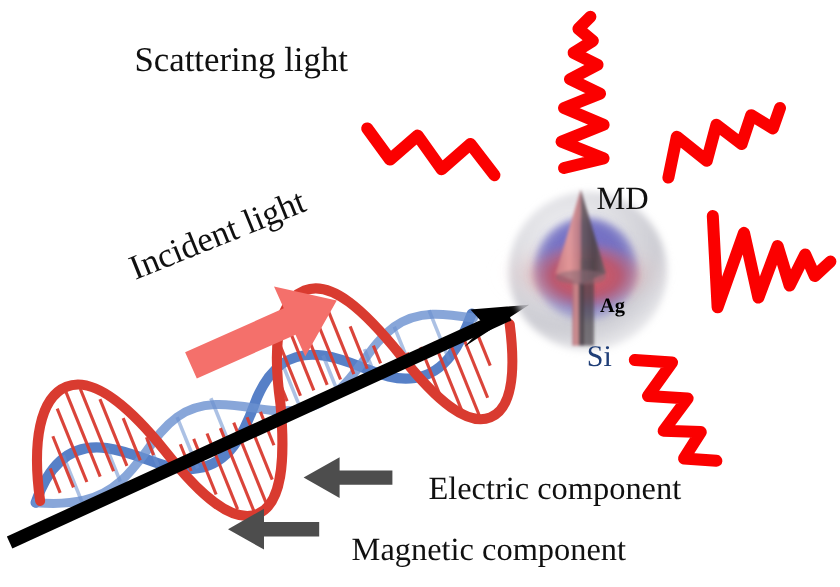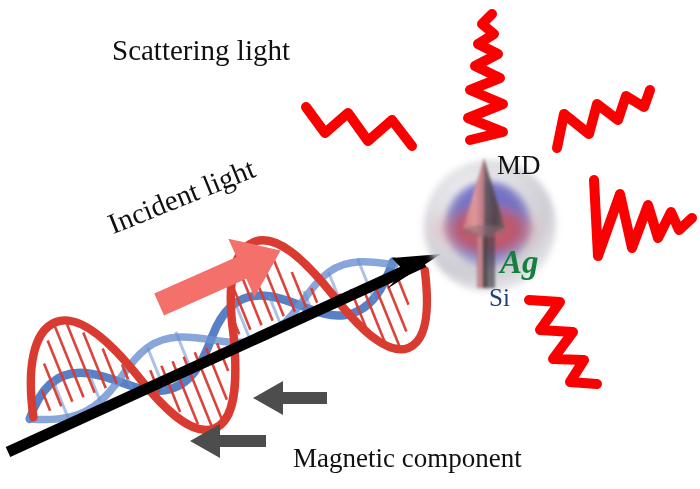--- a/index.html
+++ b/index.html
@@ -47,24 +47,23 @@
   }
   #label-md {
     left: 497px;
     top: 152px;
     font-size: 27px;
     text-align: center;
   }
   #label-ag {
     left: 500px;
     top: 246px;
-    font-size: 33px;
+    font-size: 17px;
     font-weight: bold;
-    color: #15803d;
-    font-style: italic;
+    color: #000000;
   }
   #label-si {
     left: 489px;
     top: 285px;
     font-size: 25px;
     font-weight: normal;
     color: #1f3e77;
   }
   #label-electric-component {
     left: 357px;
@@ -268,16 +267,17 @@
   <div class="lbl" id="label-scattering-light">Scattering light</div>
 
   <div class="lbl" id="label-incident-light">Incident light</div>
 
   <div class="lbl" id="label-md">MD</div>
 
   <div class="lbl" id="label-ag">Ag</div>
 
   <div class="lbl" id="label-si">Si</div>
 
+  <div class="lbl" id="label-electric-component">Electric component</div>
 
   <div class="lbl" id="label-magnetic-component">Magnetic component</div>
 
 </div>
 
 </body></html>

